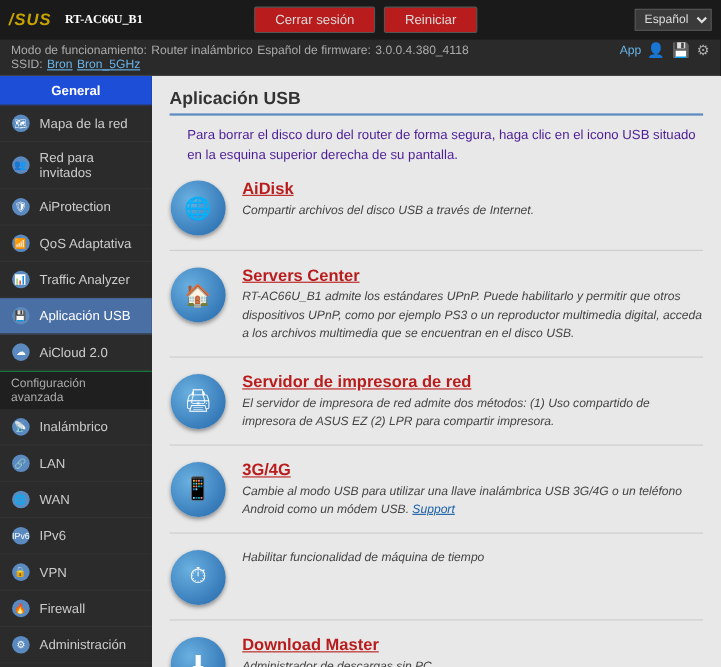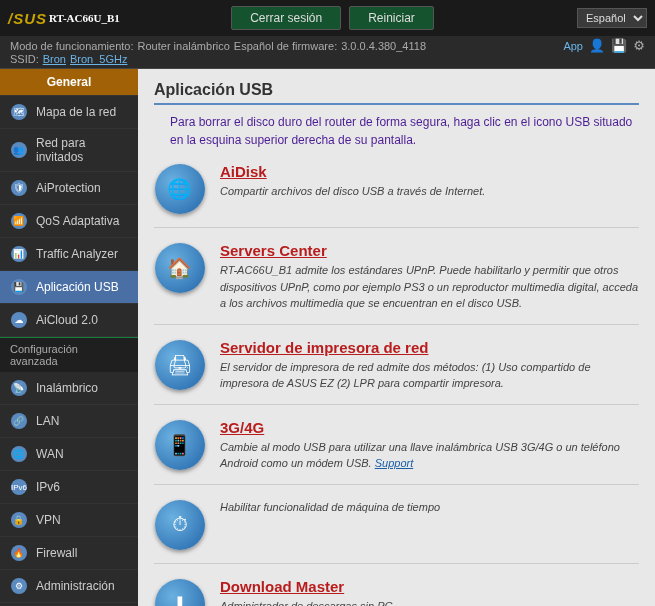--- a/index.html
+++ b/index.html
@@ -16,21 +16,21 @@
     .top-bar {
       display: flex;
       align-items: center;
       background: #1a1a1a;
       height: 36px;
       padding: 0 8px;
     }
     .logo-area {
       display: flex;
       align-items: center;
-      gap: 2px;
+      gap: 12px;
       min-width: 130px;
     }
     .asus-logo {
       color: #c8a400;
       font-size: 15px;
       font-weight: bold;
       font-style: italic;
       letter-spacing: 1px;
     }
     .model-name {
@@ -39,21 +39,21 @@
       font-weight: bold;
       font-family: Liberation Serif, serif;
     }
     .top-buttons {
       display: flex;
       gap: 8px;
       flex: 1;
       justify-content: center;
     }
     .top-btn {
-      background: #14532d;
+      background: #b91c1c;
       color: #ddd;
       border: 1px solid #555;
       padding: 4px 18px;
       font-size: 12px;
       cursor: pointer;
       border-radius: 2px;
     }
     .top-right {
       display: flex;
       align-items: center;
@@ -103,21 +103,21 @@
       color: #ccc;
       font-size: 12px;
       cursor: pointer;
       border-bottom: 1px solid #333;
     }
     .sidebar-item.active {
       background: #4a6fa5;
       color: #fff;
     }
     .sidebar-item.general {
-      background: #a16207;
+      background: #1d4ed8;
       color: #fff;
       font-weight: bold;
       text-align: center;
       justify-content: center;
       padding: 6px;
     }
     .sidebar-icon {
       width: 18px;
       height: 18px;
       display: flex;

